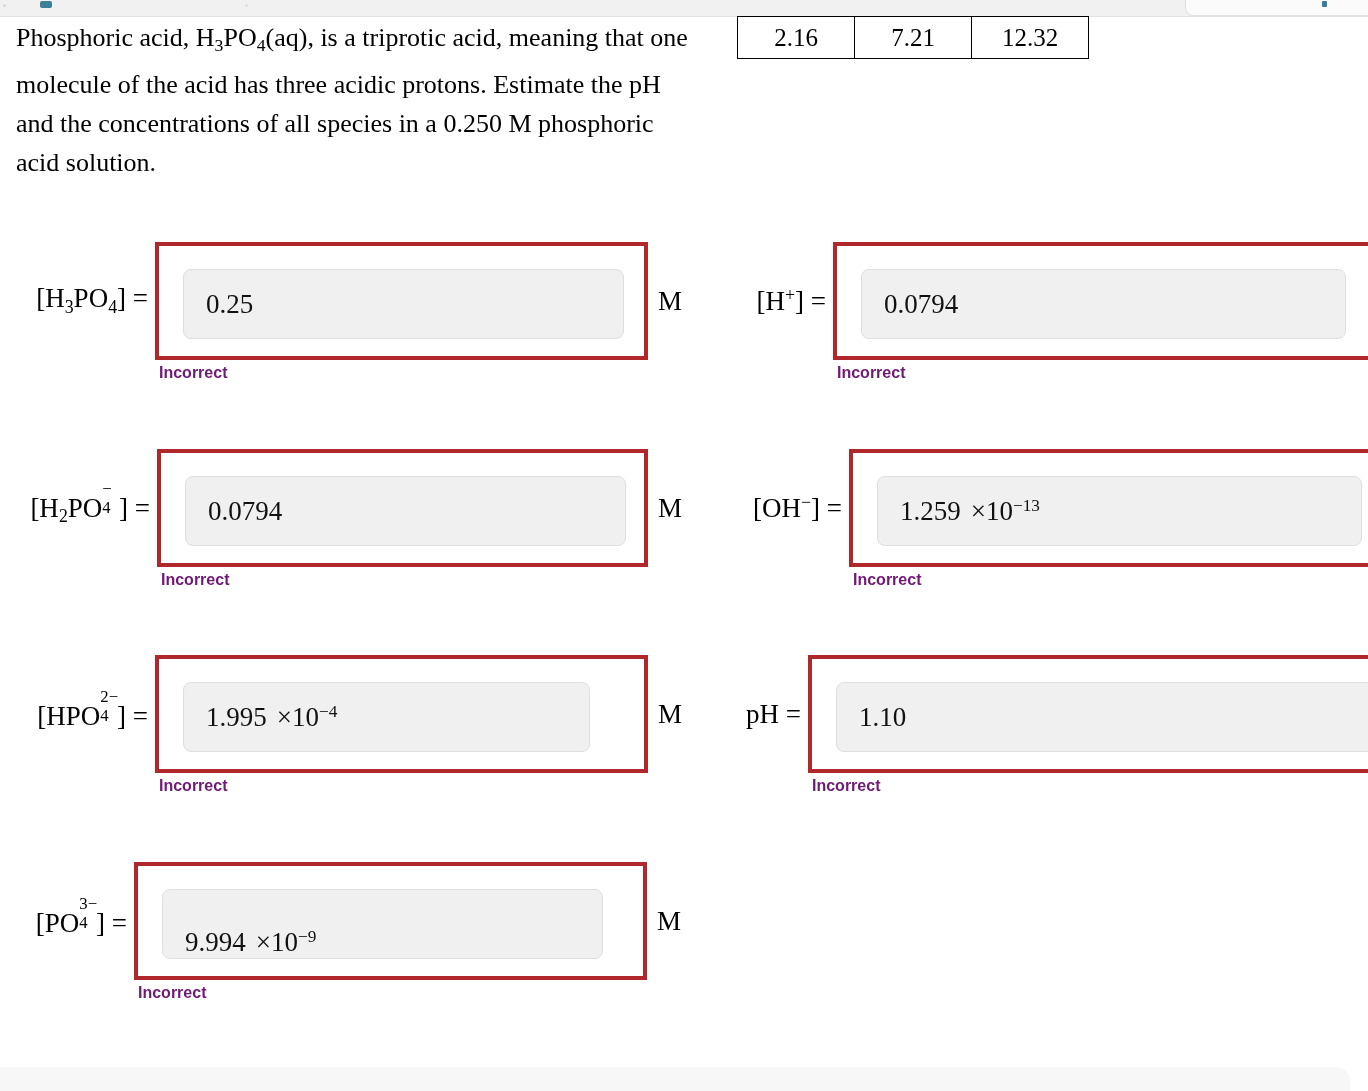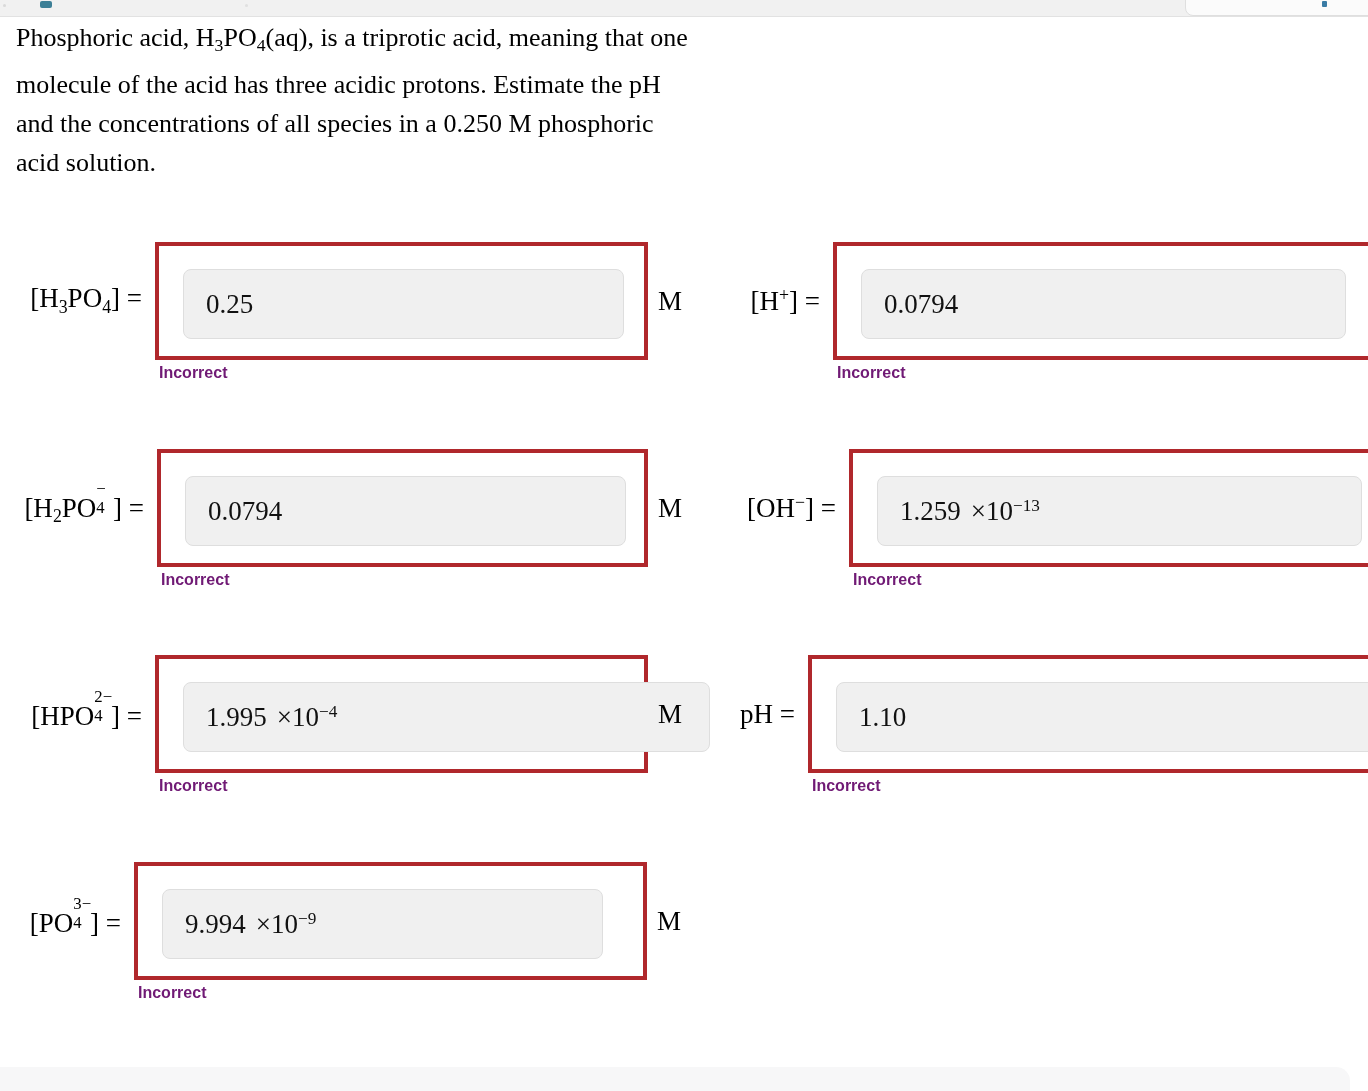--- a/index.html
+++ b/index.html
@@ -117,21 +117,21 @@
   .answer-field {
     position: absolute;
   }
   .af-label {
     position: absolute;
     right: 100%;
     top: 50%;
     transform: translateY(-50%);
     white-space: nowrap;
     font-size: 27px;
-    padding-right: 13px;
+    padding-right: 7px;
     line-height: 1;
   }
   .af-label sub {
     font-size: 0.66em;
     vertical-align: -0.3em;
   }
   .af-label sup {
     font-size: 0.66em;
     vertical-align: 0.5em;
   }
@@ -217,20 +217,25 @@
   <div class="chrome-blue-dot"></div>
   <div class="chrome-tiny-right"></div>
 </div>
 
 <div class="problem-statement">
   Phosphoric acid, H<sub>3</sub>PO<sub>4</sub>(aq), is a triprotic acid, meaning that one molecule of the acid has three acidic protons. Estimate the pH and the concentrations of all species in a 0.250&nbsp;M phosphoric acid solution.
 </div>
 
 <table class="pka-table">
   <tbody>
+  <tr>
+    <td>2.16</td>
+    <td>7.21</td>
+    <td>12.32</td>
+  </tr>
 </tbody>
   </table>
 
 <div class="answer-field" style="left:155px; top:242px; width:493px;">
   <div class="af-label">
     [H<sub>3</sub>PO<sub>4</sub>]&nbsp;=
   </div>
   <div class="af-box">
     <div class="af-input" style="width:441px;">
       <span class="mantissa">0.25</span>
@@ -251,35 +256,35 @@
   </div>
   <div class="af-unit">M</div>
   <div class="af-status">Incorrect</div>
 </div>
 
 <div class="answer-field" style="left:155px; top:655px; width:493px;">
   <div class="af-label">
     [HPO<span class="stack"><span class="s-sup">2−</span><span class="s-sub">4</span></span>]&nbsp;=
   </div>
   <div class="af-box">
-    <div class="af-input" style="width:527px;">
+    <div class="af-input" style="width:407px;">
       <span class="mantissa">1.995</span>
       <span class="sci"><span>×10</span><sup>−4</sup></span>
     </div>
   </div>
   <div class="af-unit">M</div>
   <div class="af-status">Incorrect</div>
 </div>
 
 <div class="answer-field" style="left:134px; top:862px; width:513px;">
   <div class="af-label">
     [PO<span class="stack"><span class="s-sup">3−</span><span class="s-sub">4</span></span>]&nbsp;=
   </div>
   <div class="af-box">
-    <div class="af-input" style="width:441px;">
+    <div class="af-input" style="width:441px;align-items:flex-end;">
       <span class="mantissa">9.994</span>
       <span class="sci"><span>×10</span><sup>−9</sup></span>
     </div>
   </div>
   <div class="af-unit">M</div>
   <div class="af-status">Incorrect</div>
 </div>
 
 <div class="answer-field" style="left:833px; top:242px; width:560px;">
   <div class="af-label">

